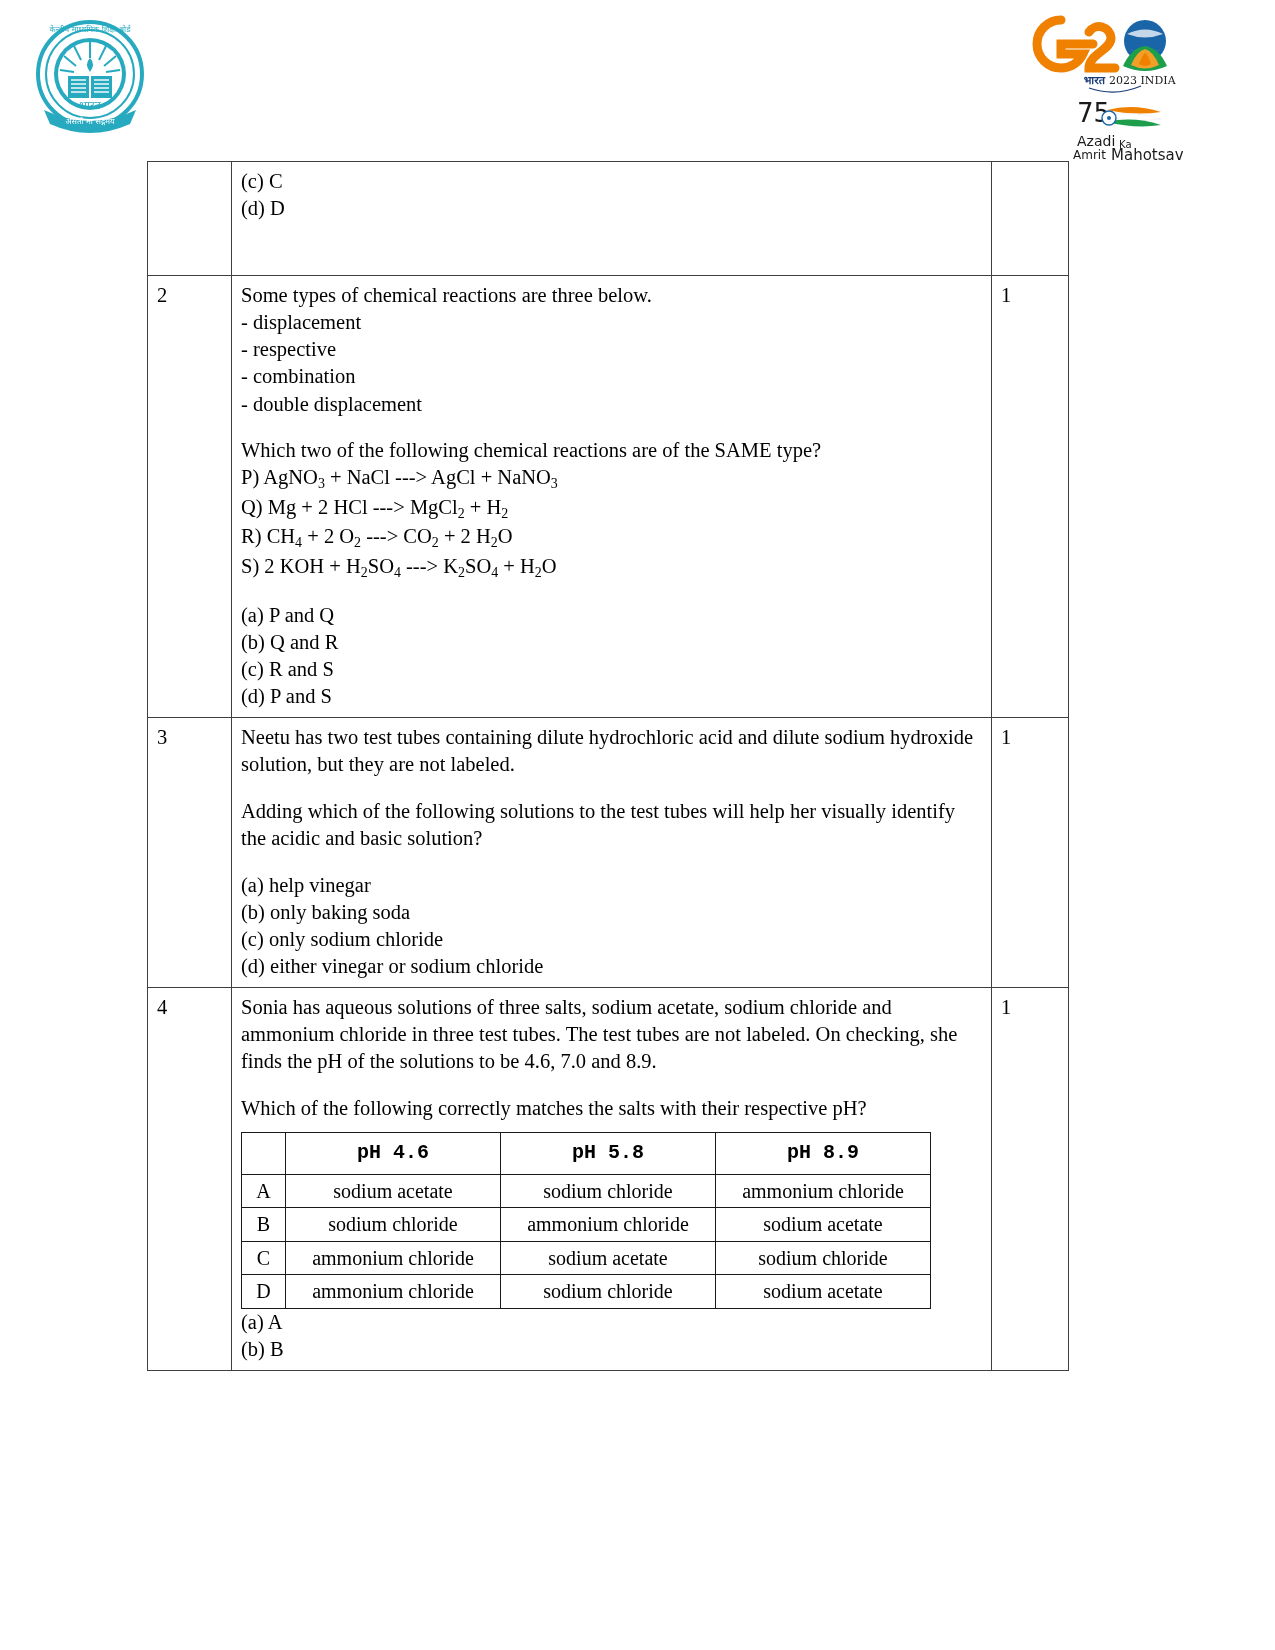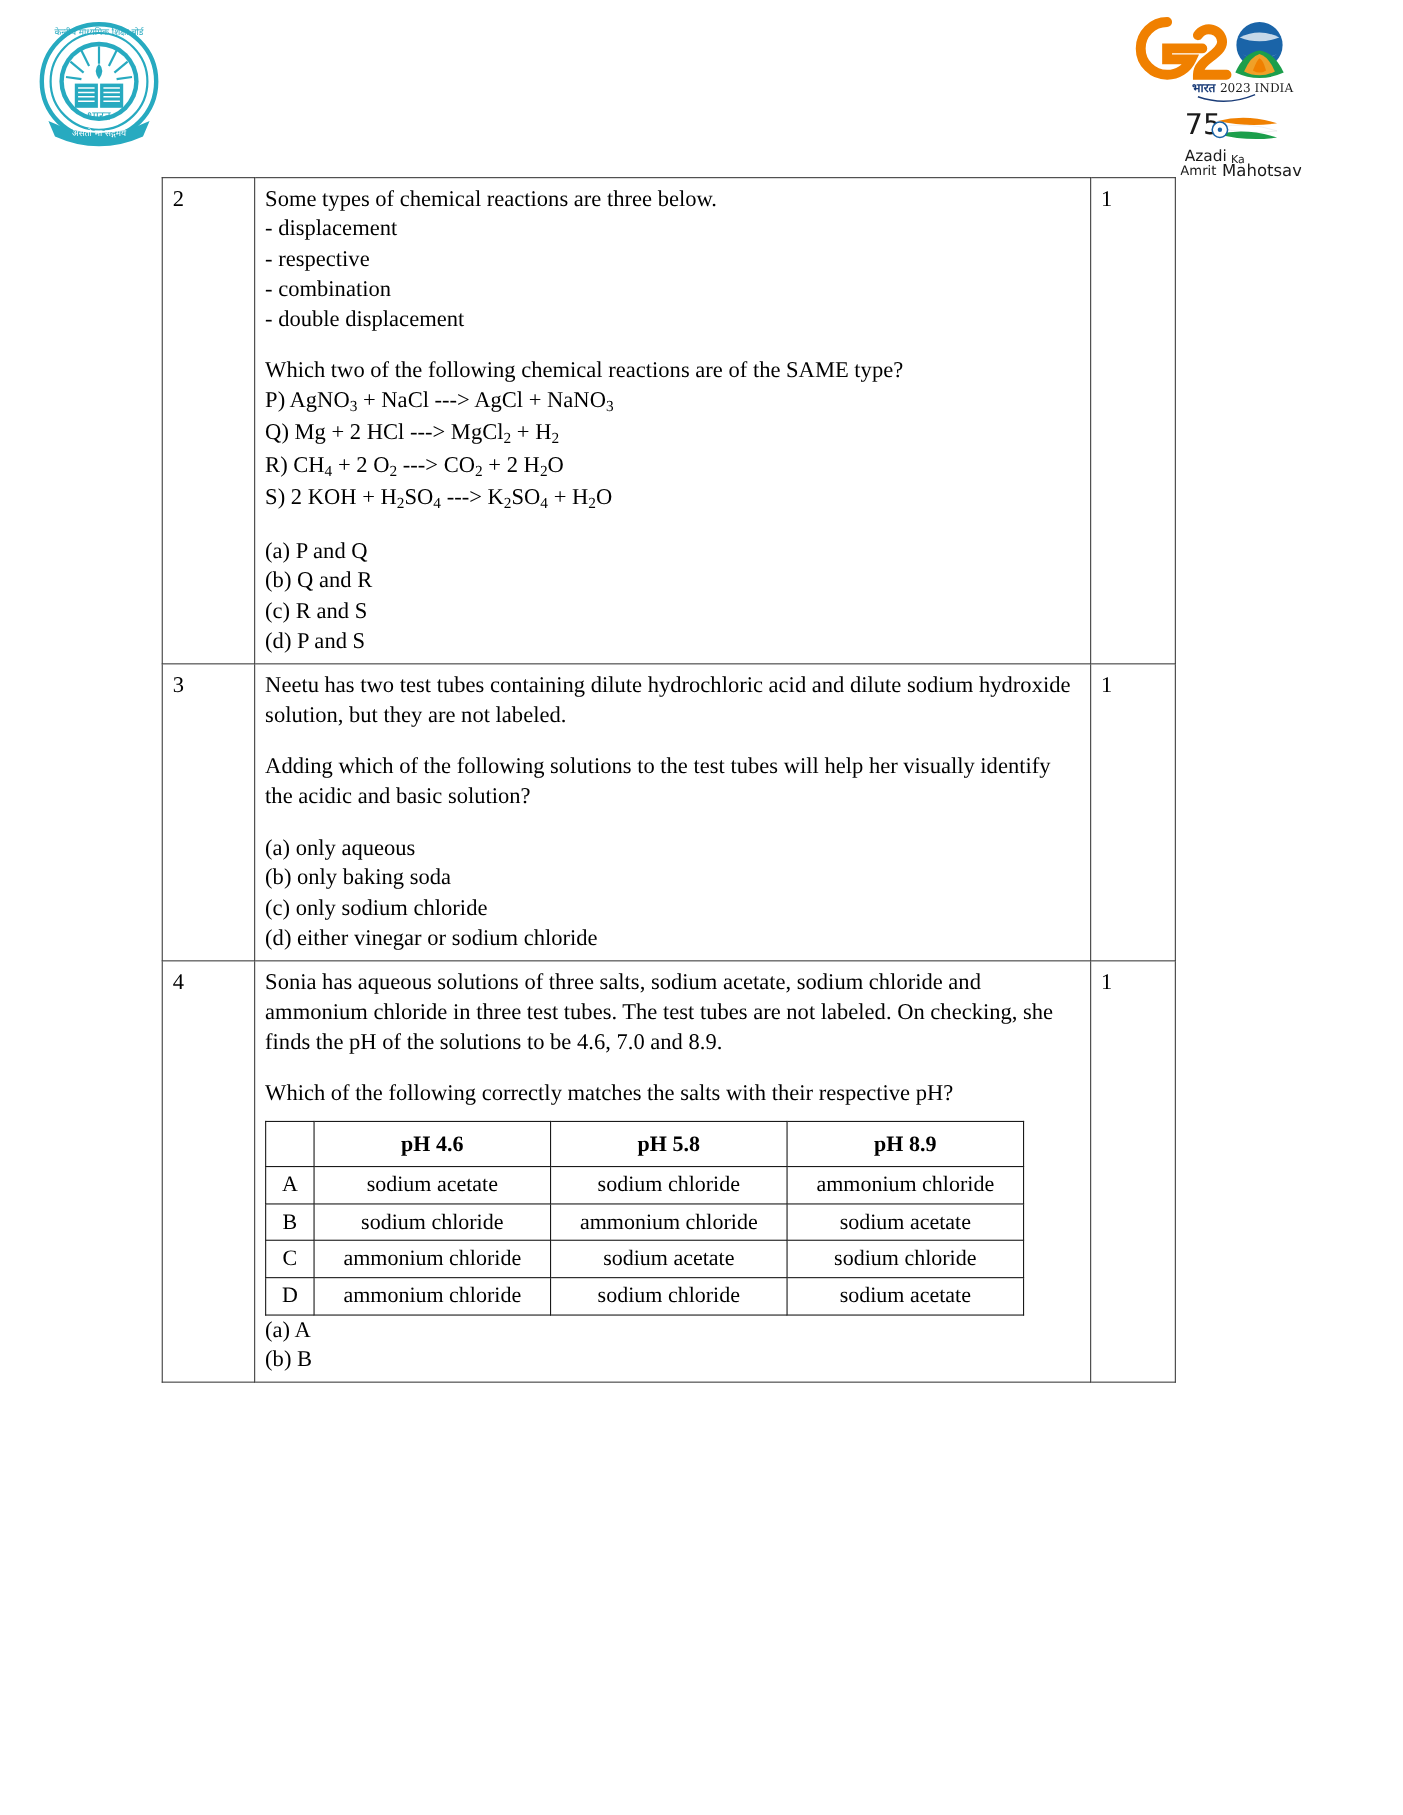--- a/index.html
+++ b/index.html
@@ -97,20 +97,21 @@
   }
   .match-table td, .match-table th {
     border: 1px solid #1a1a1a;
     text-align: center;
     padding: 3px 4px;
     font-weight: normal;
   }
   .match-table thead th {
     font-weight: bold;
     padding: 7px 4px;
+    font-family: Liberation Mono, monospace;
   }
   .mt-col-label { width: 44px; }
   .mt-col-a { width: 215px; }
   .mt-col-b { width: 215px; }
   .mt-col-c { width: 215px; }
   .match-table td.rowlabel { text-align: center; }
 
   .after-table p { margin: 0; }
 </style>
 </head>
@@ -192,20 +193,28 @@
 </div>
 
 <table class="qtable">
   <colgroup>
     <col class="col-num">
       <col class="col-body">
       <col class="col-marks">
   </colgroup>
   <tbody>
 
+    <tr class="row-cont">
+      <td class="col-num"></td>
+      <td class="col-body qbody">
+        <p>(c) C</p>
+        <p>(d) D</p>
+      </td>
+      <td class="col-marks"></td>
+    </tr>
 
     <tr>
       <td class="col-num">2</td>
       <td class="col-body qbody">
         <p>Some types of chemical reactions are three below.</p>
         <p>- displacement</p>
         <p>- respective</p>
         <p>- combination</p>
         <p>- double displacement</p>
         <p class="blank-line"></p>
@@ -223,21 +232,21 @@
       <td class="col-marks">1</td>
     </tr>
 
     <tr>
       <td class="col-num">3</td>
       <td class="col-body qbody">
         <p>Neetu has two test tubes containing dilute hydrochloric acid and dilute sodium hydroxide solution, but they are not labeled.</p>
         <p class="blank-line"></p>
         <p>Adding which of the following solutions to the test tubes will help her visually identify the acidic and basic solution?</p>
         <p class="blank-line"></p>
-        <p>(a) only aqueous</p>
+        <p>(a) help vinegar</p>
         <p>(b) only baking soda</p>
         <p>(c) only sodium chloride</p>
         <p>(d) either vinegar or sodium chloride</p>
       </td>
       <td class="col-marks">1</td>
     </tr>
 
     <tr>
       <td class="col-num">4</td>
       <td class="col-body qbody">

